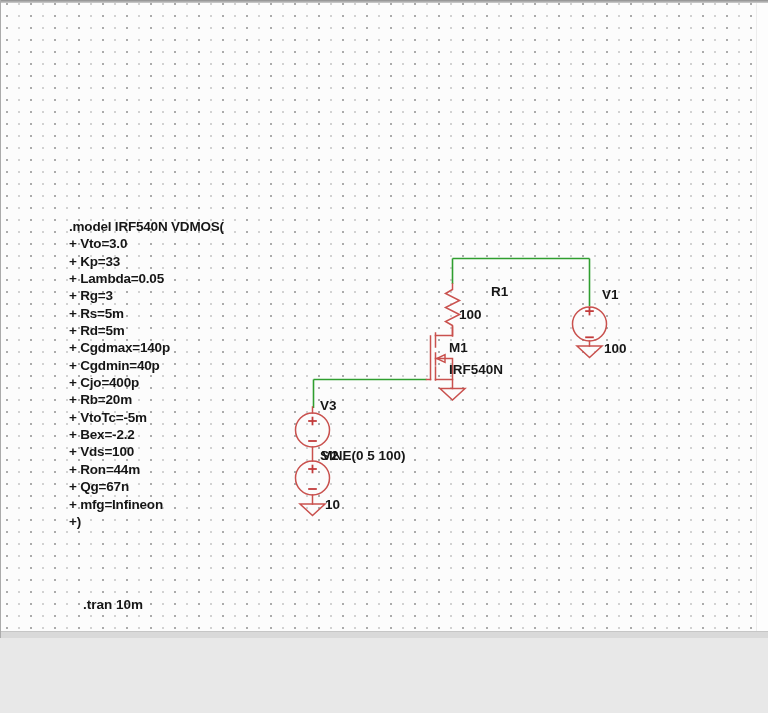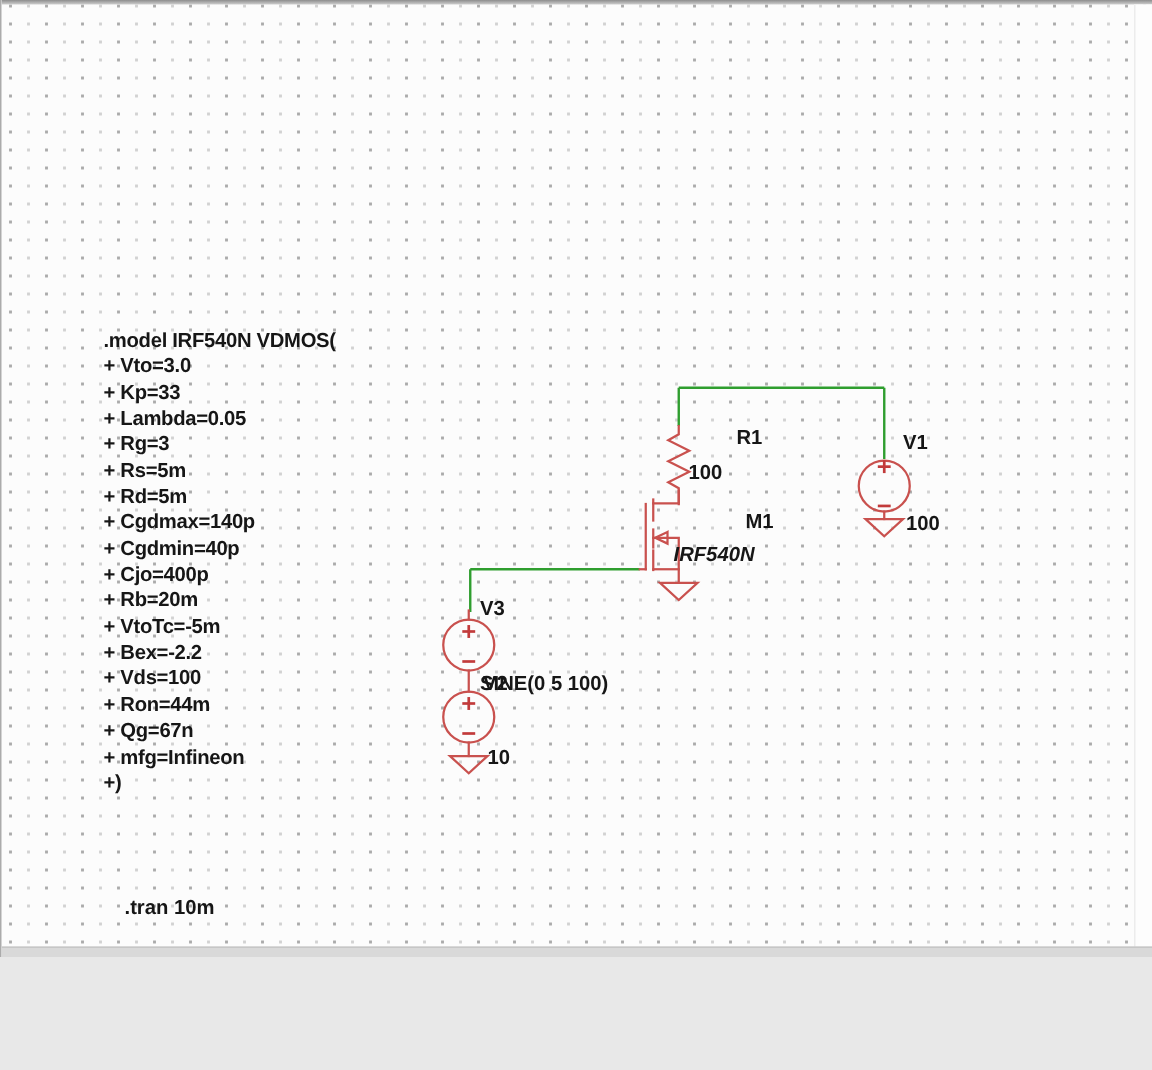--- a/index.html
+++ b/index.html
@@ -28,22 +28,22 @@
     background:#fdfdfd;border-left:1px solid #ececec;}
   .spice-text{position:absolute;left:68px;top:218px;color:var(--text);
     font-size:13.5px;font-weight:bold;letter-spacing:-0.2px;}
   .spice-text .spice-line{height:17.35px;line-height:17.35px;white-space:pre;}
   .tran-text{position:absolute;left:82px;top:596px;color:var(--text);
     font-size:13.5px;font-weight:bold;height:17px;line-height:17px;white-space:pre;}
   .clabel{position:absolute;color:var(--text);font-size:13.5px;font-weight:bold;
     line-height:14px;white-space:pre;}
   .l-r1-name {left:458px;top:285px;margin-left:32px;}
   .l-r1-val  {left:458px;top:308px;}
-  .l-m1-name {left:448px;top:341px;margin-left:48px;}
-  .l-m1-val  {left:448px;top:363px;font-style:italic;}
+  .l-m1-name {left:448px;top:341px;}
+  .l-m1-val  {left:448px;top:363px;}
   .l-v1-name {left:601px;top:288px;}
   .l-v1-val  {left:603px;top:342px;}
   .l-v3-name {left:319px;top:399px;}
   .l-v3-val  {left:319px;top:449px;}
   .l-v2-name {left:321px;top:449px;}
   .l-v2-val  {left:324px;top:498px;text-align:center;}
   svg.circuit{position:absolute;left:0;top:0;}
   .wire{stroke:var(--wire);stroke-width:1.6;fill:none;}
   .comp{stroke:var(--component);stroke-width:1.5;fill:none;stroke-linecap:square;}
   .mark{stroke:var(--mark);stroke-width:1.8;fill:none;stroke-linecap:butt;}

